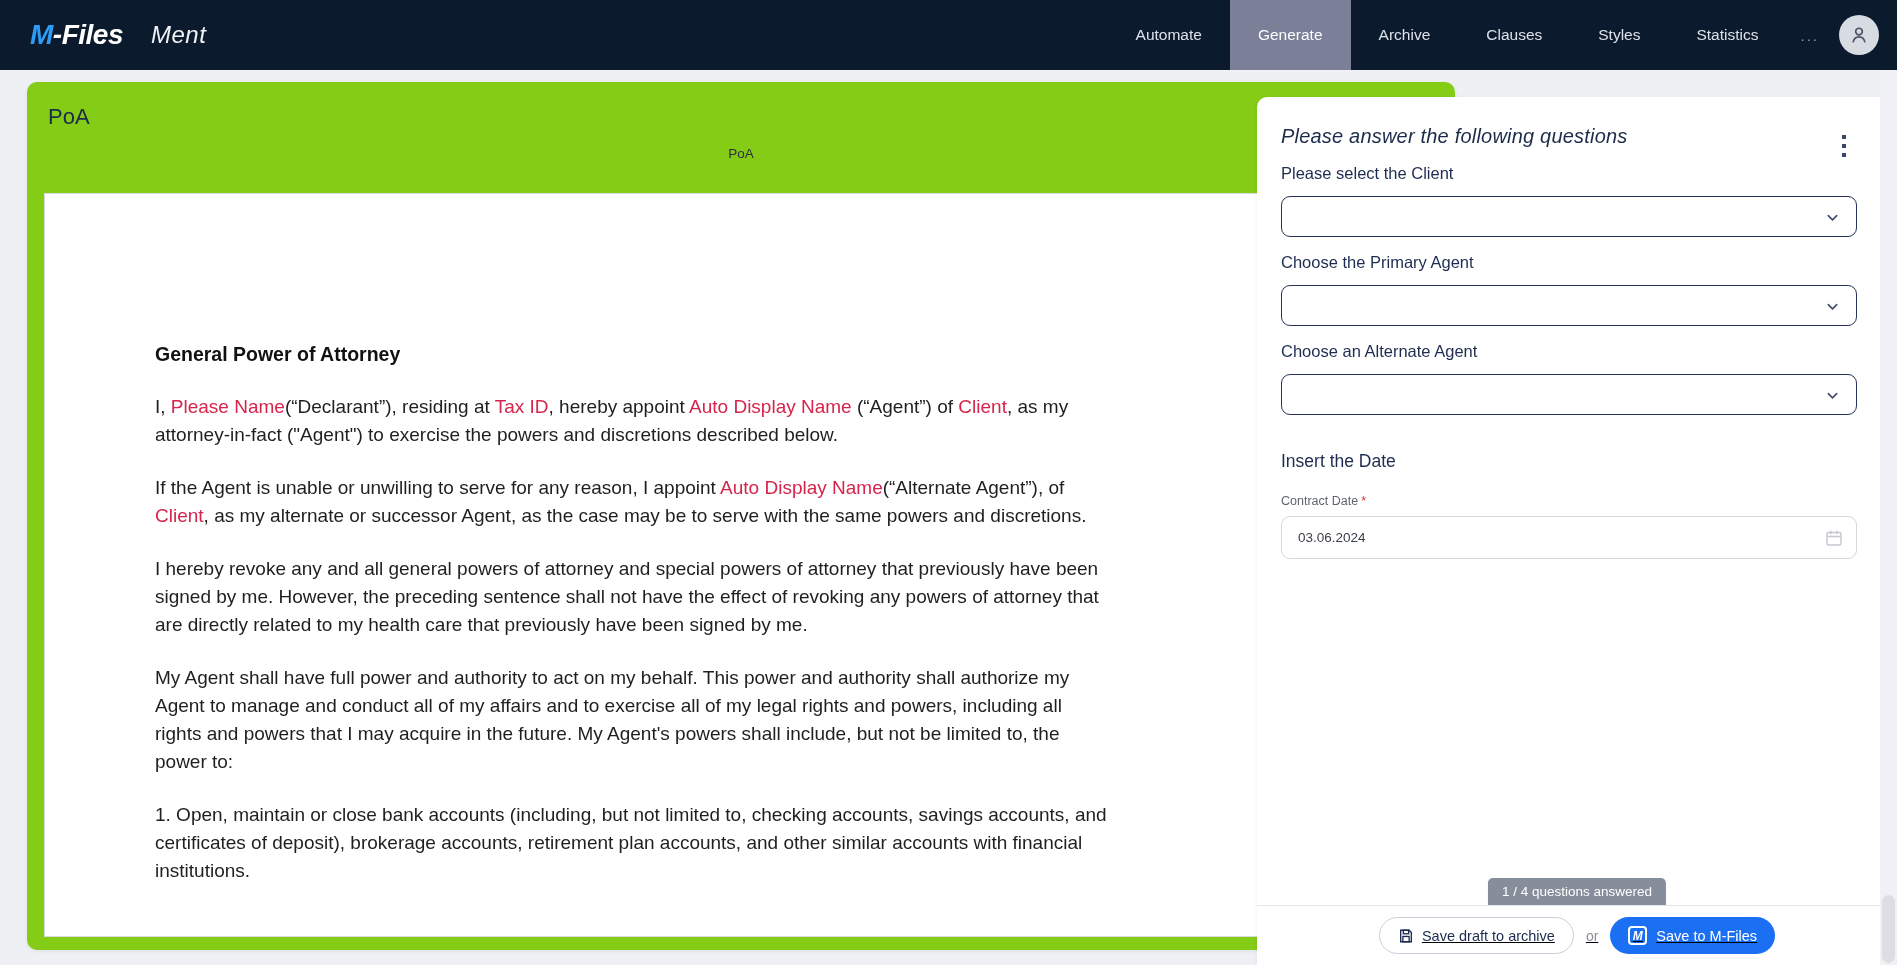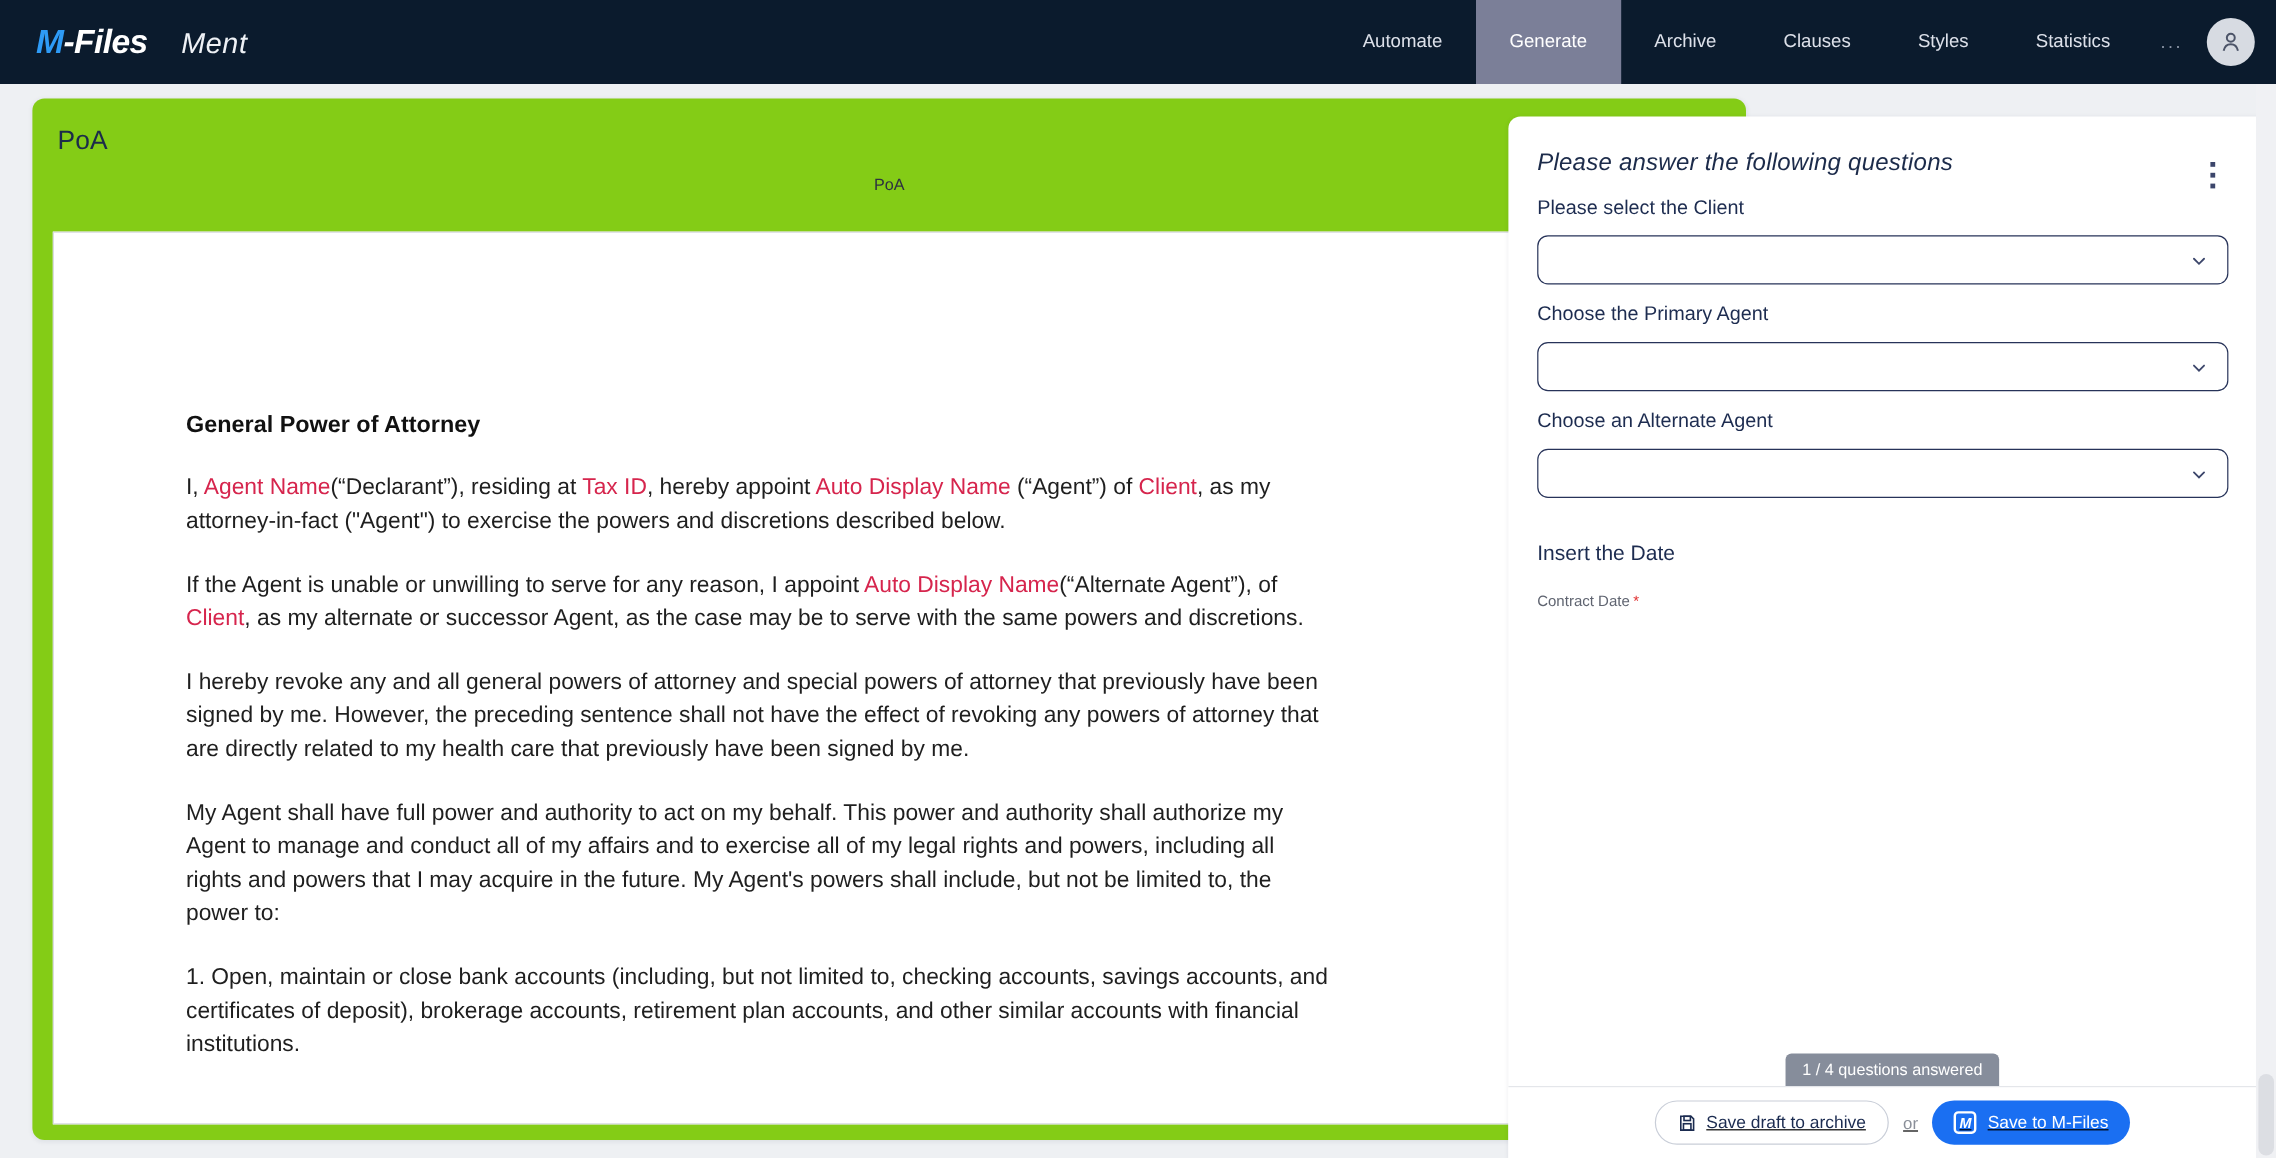--- a/index.html
+++ b/index.html
@@ -6,21 +6,21 @@
     --navy-bg:#0b1b2d; --active-tab:#7b7f98; --brand-blue:#2e9bf6;
     --text-navy:#182a52; --red:#d6254d; --mfiles-blue:#1a6ff2;
     --page-bg:#eef0f3; --badge-gray:#868d9b;
   }
   *{margin:0;padding:0;box-sizing:border-box;}
   html,body{width:1897px;height:965px;overflow:hidden;}
   body{font-family:"Liberation Sans",sans-serif;background:var(--page-bg);position:relative;}
 
   
   .navbar{position:absolute;left:0;top:0;width:1897px;height:70px;background:var(--navy-bg);display:flex;align-items:center;z-index:30;}
-  .brand{display:flex;align-items:flex-end;margin-left:30px;cursor:default;}
+  .brand{display:flex;align-items:center;margin-left:30px;cursor:default;}
   .brand .mfiles{font-size:28px;font-weight:800;font-style:italic;color:#fff;letter-spacing:-0.5px;}
   .brand .mfiles .m{color:var(--brand-blue);}
   .brand .ment{font-size:24px;font-style:italic;font-weight:400;color:#eef1f5;margin-left:28px;letter-spacing:0.5px;}
   .nav-items{margin-left:auto;display:flex;align-items:stretch;height:70px;}
   .nav-item{display:flex;align-items:center;padding:0 28px;color:#dde1ea;font-size:15.5px;cursor:pointer;}
   .nav-item.active{background:var(--active-tab);color:#fff;}
   .nav-overflow{display:flex;align-items:center;color:#8d97a8;font-size:15px;padding:0 14px;letter-spacing:2px;cursor:pointer;}
   .avatar{width:40px;height:40px;border-radius:50%;background:#d7dbe2;display:flex;align-items:center;justify-content:center;margin:0 18px 0 6px;cursor:pointer;flex:none;align-self:center;}
   .avatar svg{display:block;}
 
@@ -92,21 +92,21 @@
   </div>
 </header>
 
 <section class="doc-card">
   <div class="doc-card-title">PoA</div>
   <div class="doc-tab-label">PoA</div>
   <div class="doc-viewport">
     <div class="doc-pagebody">
       <div class="doc-heading">General Power of Attorney</div>
       <div id="doc-paragraphs">
-          <p class="doc-para"><span>I, </span><span class="ph">Agent Name</span><span>(“Declarant”), residing at </span><span class="ph">Tax ID</span><span>, hereby appoint </span><span class="ph">Auto Display Name</span><span> (“Agent”) of </span><span class="ph">Client</span><span>, as my attorney-in-fact ("Agent") to exercise the powers and discretions described below.</span></p>
+          <p class="doc-para"><span>I, </span><span class="ph">Please Name</span><span>(“Declarant”), residing at </span><span class="ph">Tax ID</span><span>, hereby appoint </span><span class="ph">Auto Display Name</span><span> (“Agent”) of </span><span class="ph">Client</span><span>, as my attorney-in-fact ("Agent") to exercise the powers and discretions described below.</span></p>
           <p class="doc-para"><span>If the Agent is unable or unwilling to serve for any reason, I appoint </span><span class="ph">Auto Display Name</span><span>(“Alternate Agent”), of </span><span class="ph">Client</span><span>, as my alternate or successor Agent, as the case may be to serve with the same powers and discretions.</span></p>
           <p class="doc-para"><span>I hereby revoke any and all general powers of attorney and special powers of attorney that previously have been signed by me. However, the preceding sentence shall not have the effect of revoking any powers of attorney that are directly related to my health care that previously have been signed by me.</span></p>
           <p class="doc-para"><span>My Agent shall have full power and authority to act on my behalf. This power and authority shall authorize my Agent to manage and conduct all of my affairs and to exercise all of my legal rights and powers, including all rights and powers that I may acquire in the future. My Agent's powers shall include, but not be limited to, the power to:</span></p>
           <p class="doc-para"><span>1. Open, maintain or close bank accounts (including, but not limited to, checking accounts, savings accounts, and certificates of deposit), brokerage accounts, retirement plan accounts, and other similar accounts with financial institutions.</span></p>
         </div>
     </div>
     <div class="doc-scrollbar">
       <div class="doc-sb-up"></div>
       <div class="doc-sb-thumb"></div>
       <div class="doc-sb-down"></div>
@@ -144,20 +144,27 @@
       <span></span>
       <svg class="chev" width="15" height="15" viewBox="0 0 16 16" fill="none" stroke="#3c466b" stroke-width="1.6" stroke-linecap="round">
           <path d="M3.5 6l4.5 4.5L12.5 6"></path>
         </svg>
     </div>
 
     <div class="q-date-heading">Insert the Date</div>
     <div class="q-date-label">
       <span>Contract Date</span><span class="req">*</span>
     </div>
+    <div class="q-date-input">
+      <span class="q-date-value">03.06.2024</span>
+      <svg class="q-date-cal" width="18" height="18" viewBox="0 0 18 18" fill="none" stroke="#c3c7cf" stroke-width="1.4">
+        <rect x="2" y="3.5" width="14" height="12.5" rx="1.5"></rect>
+        <path d="M2 7.5h14M6 1.8v3.4M12 1.8v3.4"></path>
+      </svg>
+    </div>
   </div>
   <div class="q-badge">1 / 4 questions answered</div>
 </section>
 
 <footer class="q-footer">
   <button class="btn-outline">
     <svg width="16" height="16" viewBox="0 0 18 18" fill="none" stroke="#1b2b50" stroke-width="1.5">
       <path d="M3 2.5h9.5L15 5v10.5H3z"></path>
       <rect x="5.5" y="9.5" width="7" height="6"></rect>
       <rect x="6" y="2.5" width="6" height="4"></rect>

